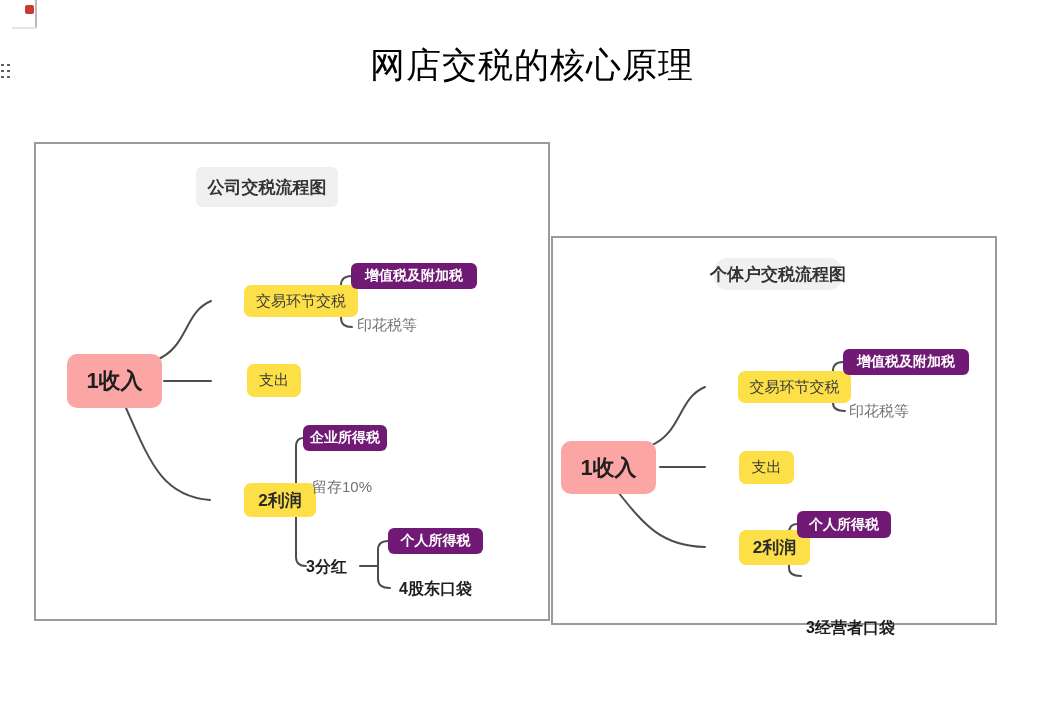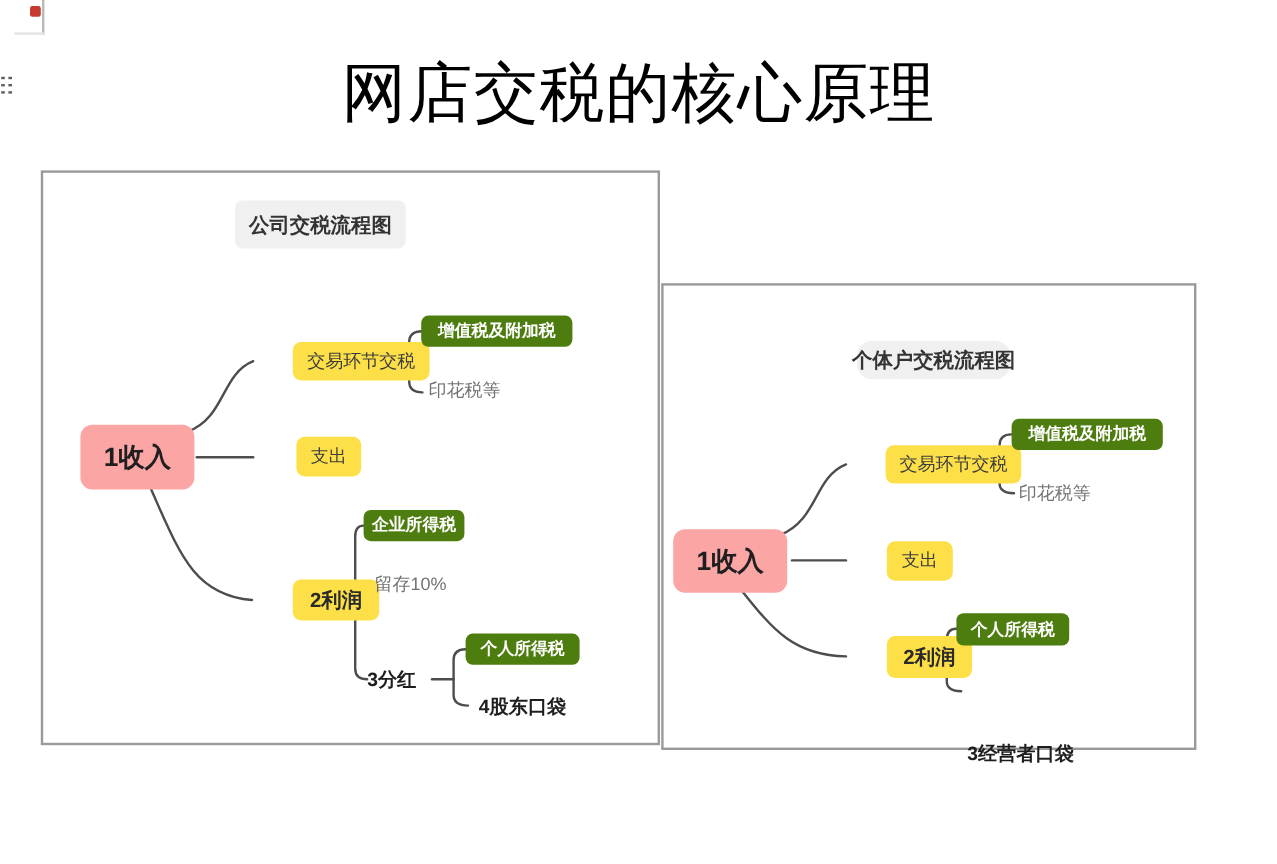--- a/index.html
+++ b/index.html
@@ -2,21 +2,21 @@
 <html><head>
 <meta charset="utf-8">
 <style>
   * { margin: 0; padding: 0; box-sizing: border-box; }
   html, body { width: 1064px; height: 720px; background: #ffffff; overflow: hidden;
     font-family: "Liberation Sans", "DejaVu Sans", sans-serif; }
   .abs { position: absolute; }
 
   
   .page-title { left: 0; top: 42px; width: 1064px; text-align: center;
-    font-size: 54px; font-weight: 500; color: #000; letter-spacing: 1px; white-space: nowrap; }
+    font-size: 35px; font-weight: 500; color: #000; letter-spacing: 1px; white-space: nowrap; }
 
   
   .corner-v { left: 35px; top: 0; width: 2px; height: 29px; background: #b9b9b9; }
   .corner-h { left: 12px; top: 27px; width: 25px; height: 2px; background: #e4e4e4; }
   .red-marker { left: 25px; top: 5px; width: 9px; height: 9px; background: #c63a2f; border-radius: 2px; }
   .drag-handle { left: 1px; top: 64px; display: grid;
     grid-template-columns: 3px 3px; grid-auto-rows: 2px; column-gap: 3px; row-gap: 4px; }
   .drag-handle span { background: #5f5f5f; }
 
   
@@ -26,21 +26,21 @@
 
   svg.connectors { left: 0; top: 0; width: 1064px; height: 720px; pointer-events: none; }
   svg.connectors path { fill: none; stroke: #4d4d4d; stroke-width: 2; stroke-linecap: round; }
 
   
   .node { display: flex; align-items: center; justify-content: center; white-space: nowrap; }
   .header-node { background: #f0f0f0; border-radius: 6px; font-size: 17px; font-weight: 700; color: #333; }
   .root-node { background: #fca5a5; border-radius: 10px; font-size: 22px; font-weight: 700; color: #1f1f1f; }
   .gray-node { background: #fde047; border-radius: 7px; font-size: 15px; color: #3c3c3c; margin-left: 33px; }
   .gray-node.bold { font-size: 17px; font-weight: 700; color: #2a2a2a; }
-  .blue-node { background: #4d7c0f; border-radius: 6px; font-size: 14px; font-weight: 700; color: #ffffff; }
+  .blue-node { background: #701a75; border-radius: 6px; font-size: 14px; font-weight: 700; color: #ffffff; }
   .plain-label { font-size: 15px; color: #737373; white-space: nowrap; }
   .bold-label { font-size: 16px; font-weight: 700; color: #1e1e1e; white-space: nowrap; }
 </style>
 </head>
 <body>
 
 <div class="abs corner-v"></div>
 <div class="abs corner-h"></div>
 <div class="abs red-marker"></div>
 <div class="abs drag-handle">
@@ -85,21 +85,21 @@
 <div class="abs node blue-node" style="left:351px;top:263px;width:126px;height:26px;">增值税及附加税</div>
 <div class="abs plain-label" style="left:357px;top:316px;">印花税等</div>
 <div class="abs node gray-node" style="left:214px;top:364px;width:54px;height:33px;">支出</div>
 <div class="abs node gray-node bold" style="left:211px;top:483px;width:72px;height:34px;">2利润</div>
 <div class="abs node blue-node" style="left:303px;top:425px;width:84px;height:26px;">企业所得税</div>
 <div class="abs plain-label" style="left:312px;top:478px;">留存10%</div>
 <div class="abs bold-label" style="left:306px;top:557px;">3分红</div>
 <div class="abs node blue-node" style="left:388px;top:528px;width:95px;height:26px;">个人所得税</div>
 <div class="abs bold-label" style="left:399px;top:579px;">4股东口袋</div>
 
-<div class="abs node header-node" style="left:714px;top:284px;width:128px;height:32px;border-radius:13px;">个体户交税流程图</div>
+<div class="abs node header-node" style="left:714px;top:258px;width:128px;height:32px;border-radius:13px;">个体户交税流程图</div>
 <div class="abs node root-node" style="left:561px;top:441px;width:95px;height:53px;">1收入</div>
 <div class="abs node gray-node" style="left:705px;top:371px;width:113px;height:32px;">交易环节交税</div>
 <div class="abs node blue-node" style="left:843px;top:349px;width:126px;height:26px;">增值税及附加税</div>
 <div class="abs plain-label" style="left:849px;top:402px;">印花税等</div>
 <div class="abs node gray-node" style="left:706px;top:451px;width:55px;height:33px;">支出</div>
 <div class="abs node gray-node bold" style="left:706px;top:530px;width:71px;height:35px;">2利润</div>
 <div class="abs node blue-node" style="left:797px;top:511px;width:94px;height:27px;">个人所得税</div>
 <div class="abs bold-label" style="left:806px;top:578px;margin-top:40px;">3经营者口袋</div>
 
 </body></html>

